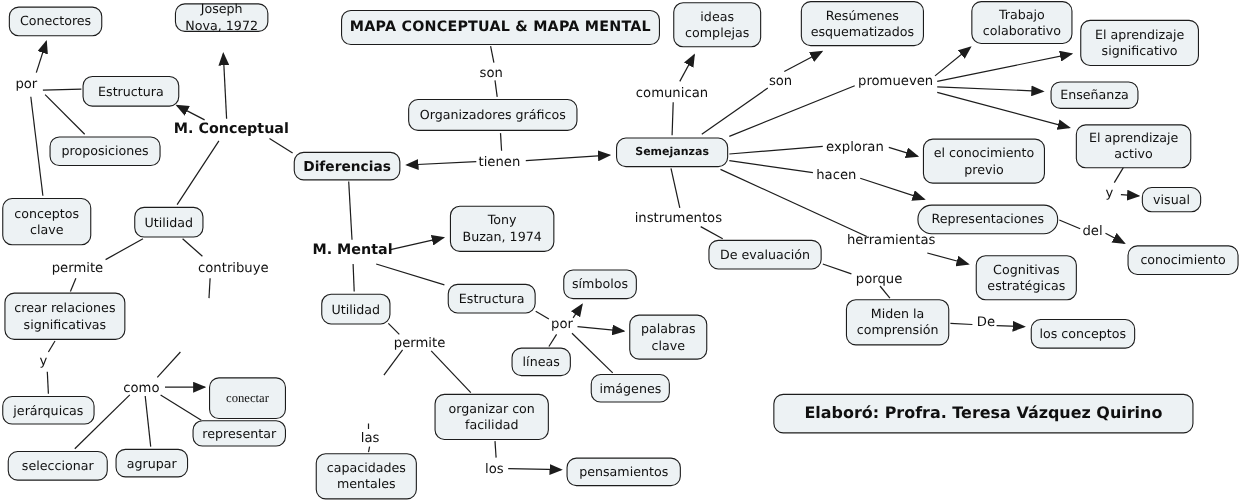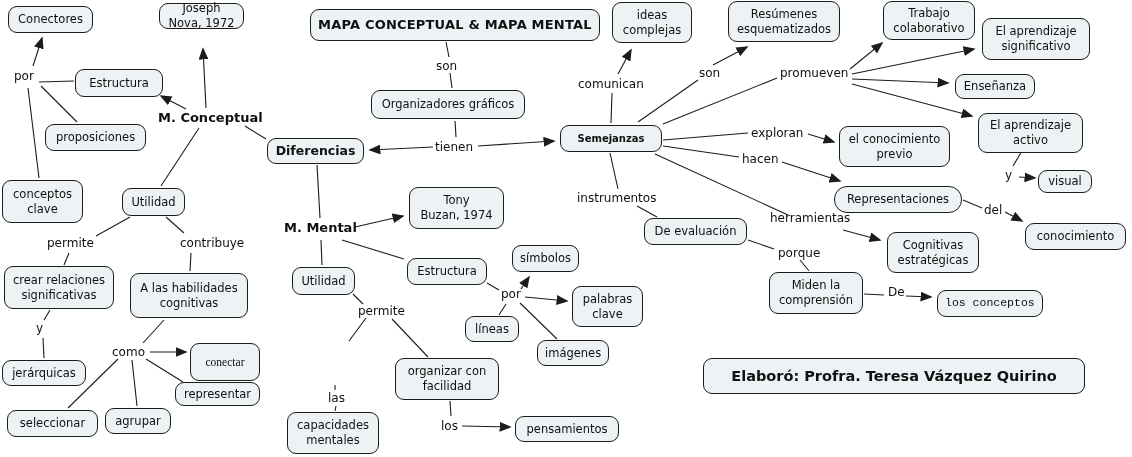--- a/index.html
+++ b/index.html
@@ -123,30 +123,28 @@
   <div class="node" style="left:834px;top:186px;min-width:128px;height:27px;border-radius:13px;">Representaciones</div>
   <div class="node" style="left:1038px;top:170px;min-width:54px;height:23px;">visual</div>
   <div class="node" style="left:1025px;top:223px;min-width:101px;height:27px;">conocimiento</div>
   <div class="node" style="left:409px;top:187px;min-width:95px;height:42px;">Tony
 Buzan, 1974</div>
   <div class="node" style="left:644px;top:218px;min-width:103px;height:27px;">De evaluación</div>
   <div class="node" style="left:887px;top:232px;min-width:92px;height:41px;">Cognitivas
 estratégicas</div>
   <div class="node" style="left:4px;top:266px;min-width:110px;height:43px;">crear relaciones
 significativas</div>
-  <div class="node" style="left:130px;top:273px;min-width:118px;height:45px;">A las habilidades
-cognitivas</div>
   <div class="node" style="left:292px;top:267px;min-width:63px;height:28px;">Utilidad</div>
   <div class="node" style="left:407px;top:258px;min-width:80px;height:27px;">Estructura</div>
   <div class="node" style="left:512px;top:245px;min-width:66px;height:27px;">símbolos</div>
   <div class="node" style="left:572px;top:286px;min-width:71px;height:41px;">palabras
 clave</div>
   <div class="node" style="left:769px;top:272px;min-width:94px;height:42px;">Miden la
 comprensión</div>
-  <div class="node" style="left:937px;top:290px;min-width:94px;height:27px;font-family:Liberation Mono, monospace;">los conceptos</div>
+  <div class="node" style="left:937px;top:290px;min-width:94px;height:27px;">los conceptos</div>
   <div class="node" style="left:465px;top:316px;min-width:54px;height:26px;">líneas</div>
   <div class="node" style="left:537px;top:340px;min-width:72px;height:26px;">imágenes</div>
   <div class="node" style="left:2px;top:360px;min-width:84px;height:26px;">jerárquicas</div>
   <div class="node" style="left:190px;top:343px;min-width:70px;height:38px;font-family:Liberation Serif, serif;">conectar</div>
   <div class="node" style="left:175px;top:382px;min-width:85px;height:24px;">representar</div>
   <div class="node" style="left:395px;top:358px;min-width:104px;height:42px;">organizar con
 facilidad</div>
   <div class="node" style="left:7px;top:410px;min-width:91px;height:27px;">seleccionar</div>
   <div class="node" style="left:105px;top:408px;min-width:66px;height:26px;">agrupar</div>
   <div class="node" style="left:287px;top:412px;min-width:92px;height:42px;">capacidades

